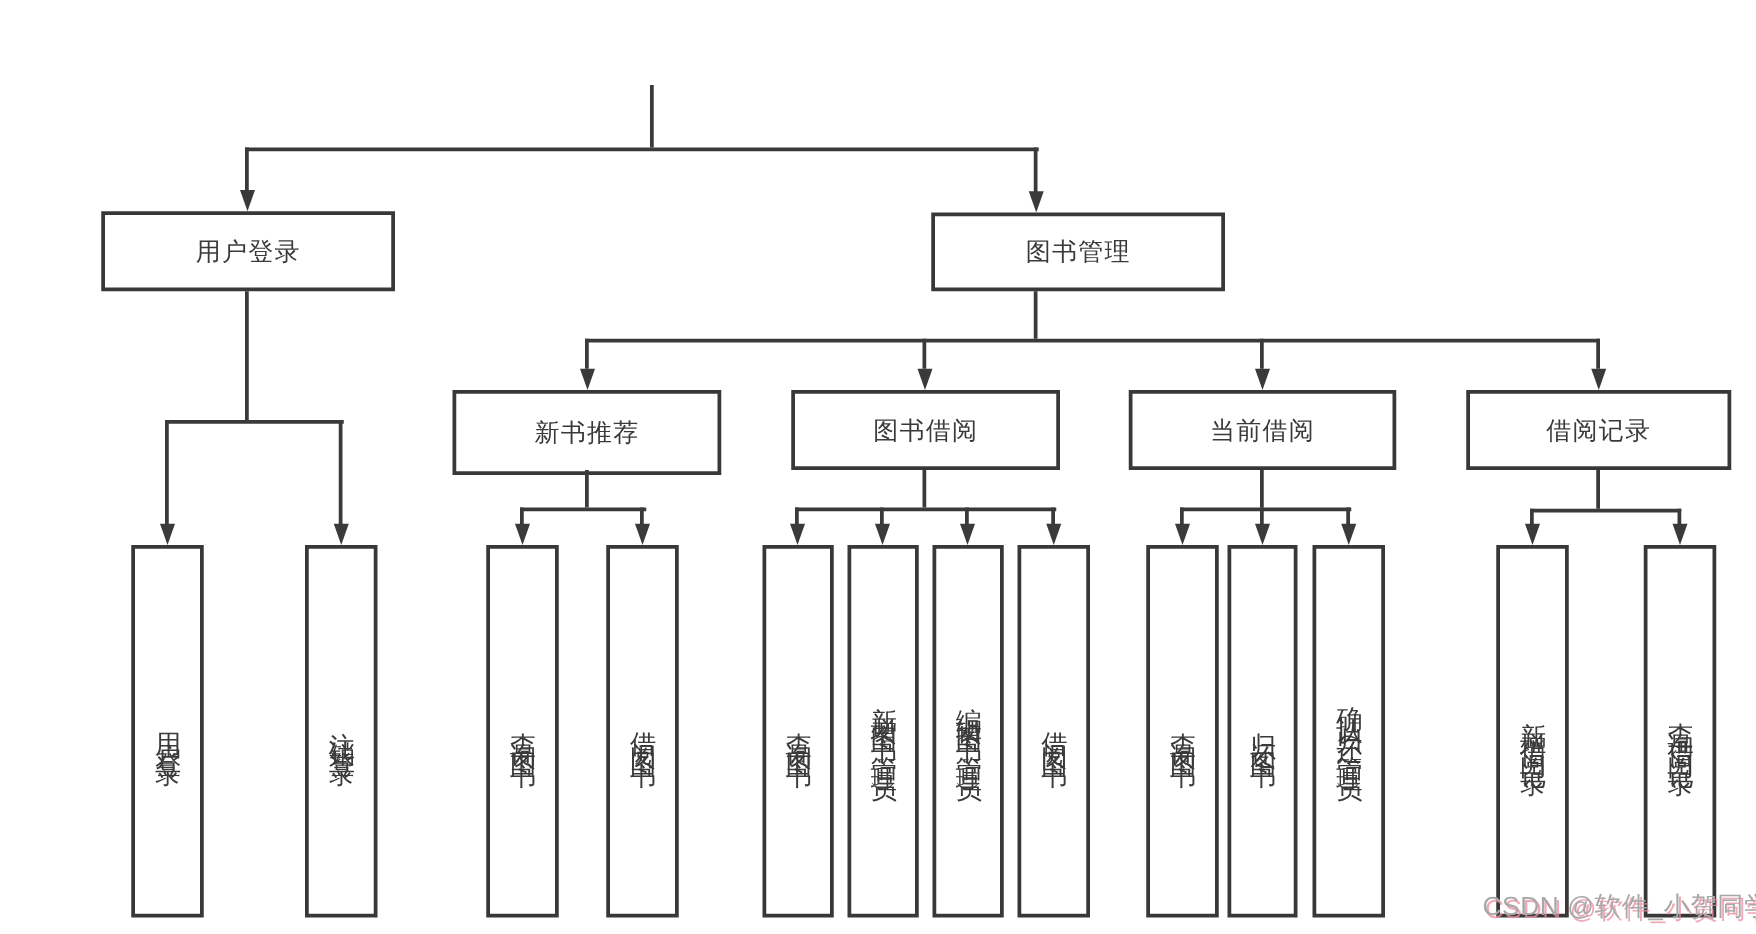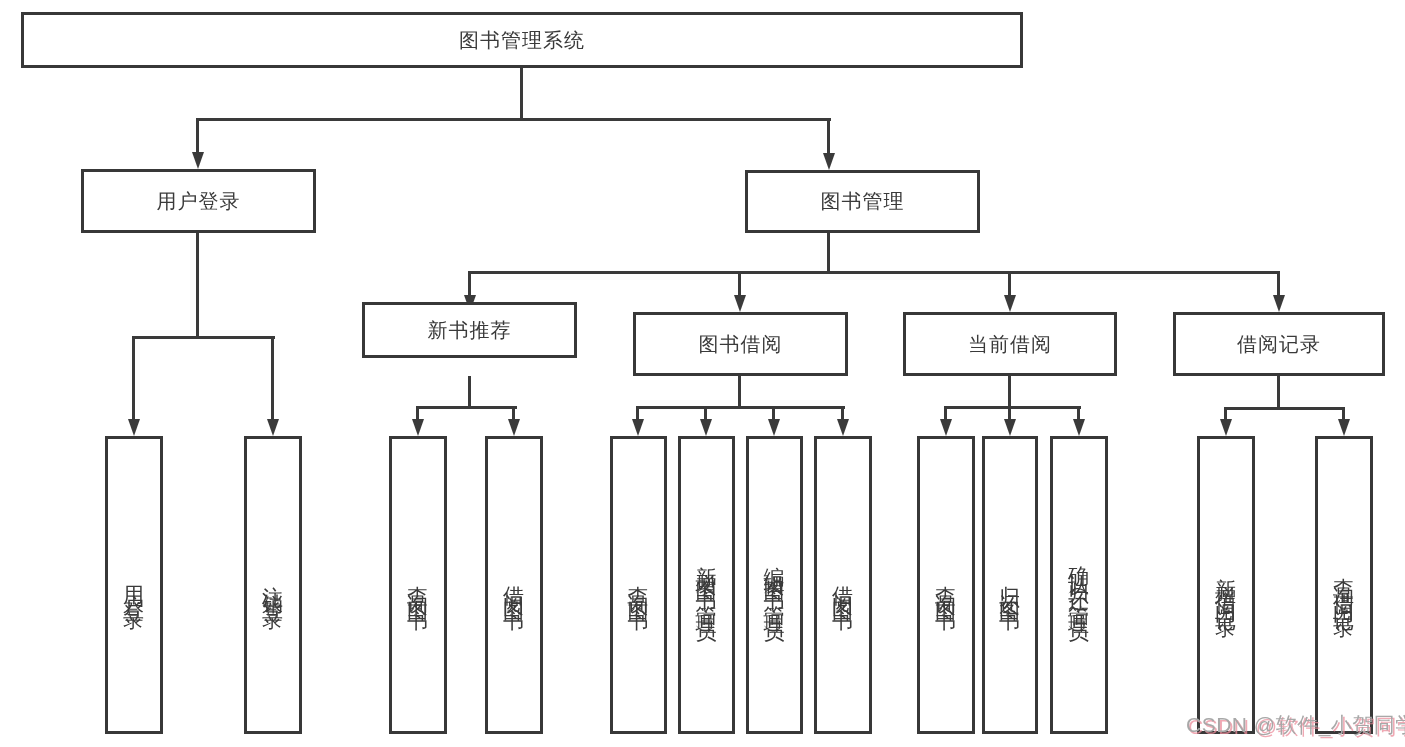--- a/index.html
+++ b/index.html
@@ -52,23 +52,20 @@
     text-shadow:2px 2px 0 rgba(235,140,155,0.75);
     white-space:nowrap;
     letter-spacing:0.5px;
   }
 </style>
 </head>
 <body>
 
 <div id="stage">
 
-  <div class="box" style="left:21px;top:12px;width:1002px;height:56px;">
-    <span>图书管理系统</span>
-  </div>
 
   <div class="vl" style="left:520px;top:68px;height:50px;"></div>
   <div class="hl" style="left:196px;top:118px;width:635px;"></div>
   <div class="vl" style="left:196px;top:118px;height:37px;"></div>
   <div class="arr" style="left:192px;top:152px;"></div>
   <div class="vl" style="left:827px;top:118px;height:38px;"></div>
   <div class="arr" style="left:823px;top:153px;"></div>
 
   <div class="box" style="left:81px;top:169px;width:235px;height:64px;">
     <span>用户登录</span>
@@ -88,21 +85,21 @@
   <div class="hl" style="left:468px;top:271px;width:812px;"></div>
   <div class="vl" style="left:468px;top:271px;height:24px;"></div>
   <div class="arr" style="left:464px;top:295px;"></div>
   <div class="vl" style="left:738px;top:271px;height:24px;"></div>
   <div class="arr" style="left:734px;top:295px;"></div>
   <div class="vl" style="left:1008px;top:271px;height:24px;"></div>
   <div class="arr" style="left:1004px;top:295px;"></div>
   <div class="vl" style="left:1277px;top:271px;height:24px;"></div>
   <div class="arr" style="left:1273px;top:295px;"></div>
 
-  <div class="box" style="left:362px;top:302px;width:215px;height:56px;">
+  <div class="box" style="left:362px;top:312px;width:215px;height:68px;">
     <span>新书推荐</span>
   </div>
   <div class="box" style="left:633px;top:312px;width:215px;height:64px;">
     <span>图书借阅</span>
   </div>
   <div class="box" style="left:903px;top:312px;width:214px;height:64px;">
     <span>当前借阅</span>
   </div>
   <div class="box" style="left:1173px;top:312px;width:212px;height:64px;">
     <span>借阅记录</span>

